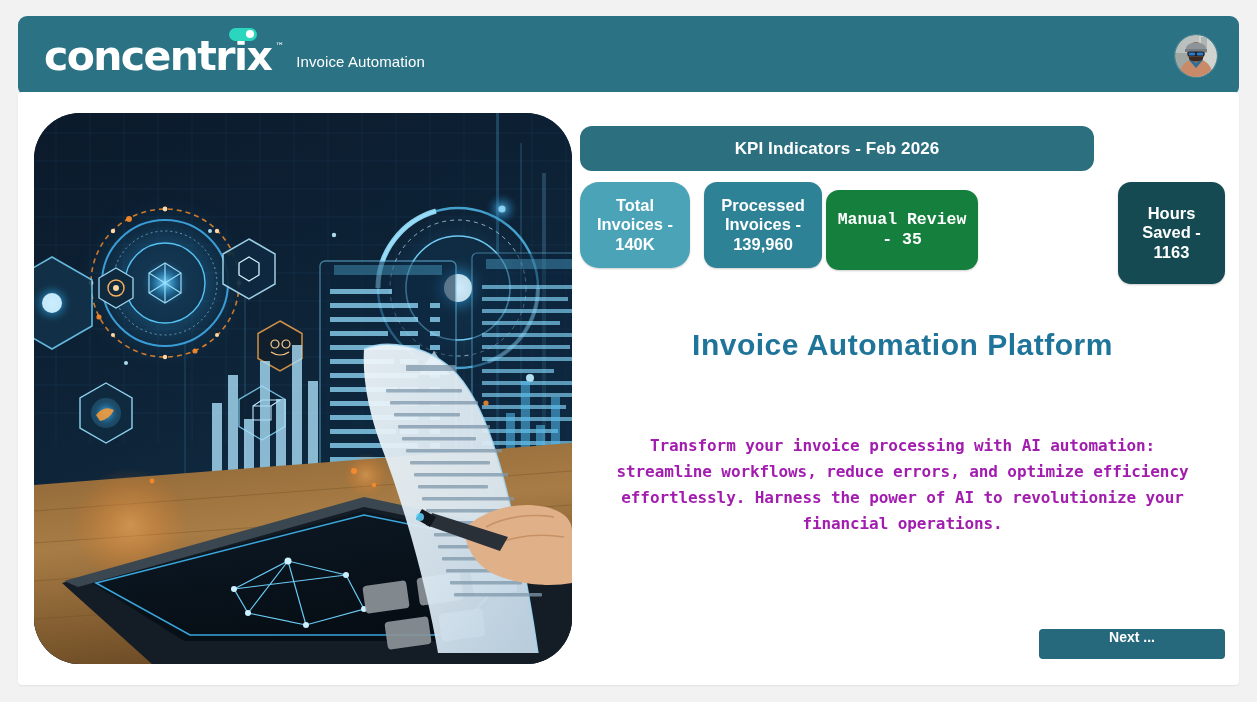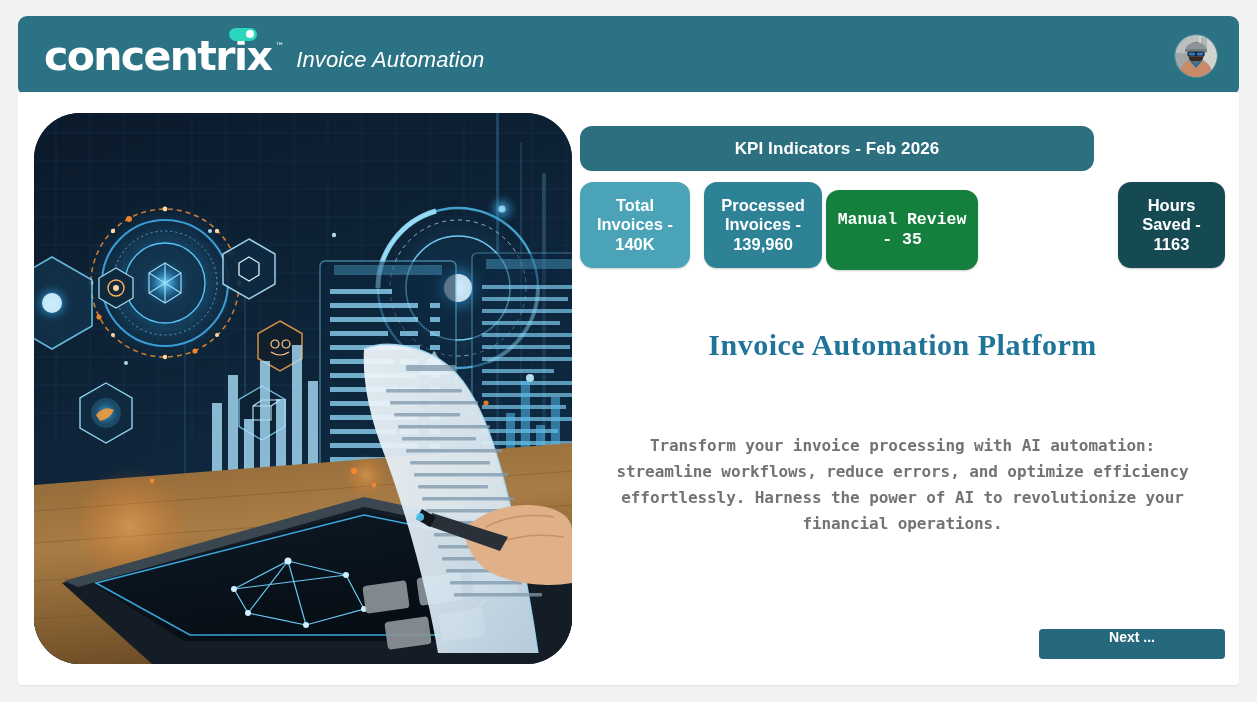--- a/index.html
+++ b/index.html
@@ -71,27 +71,26 @@
     right: 0;
     top: 6px;
     font-size: 9px;
     font-weight: normal;
     letter-spacing: 0;
     color: #ffffff;
   }
 
   .app-subtitle {
     font-family: "Liberation Sans", sans-serif;
-    font-size: 22px;
+    font-size: 15px;
     font-weight: normal;
     color: #ffffff;
     letter-spacing: 0.1px;
     position: relative;
     top: -3px;
-    font-style: italic;
   }
 
   .avatar {
     margin-left: auto;
     width: 42px;
     height: 42px;
     border-radius: 50%;
     overflow: hidden;
     flex: 0 0 auto;
     box-shadow: 0 0 0 1px rgba(255,255,255,0.15);
@@ -172,37 +171,37 @@
     box-shadow: 0 1px 2px rgba(0,0,0,0.2);
   }
 
   
   .platform-title {
     position: absolute;
     left: 0;
     top: 215px;
     width: 645px;
     text-align: center;
-    font-family: Liberation Serif, serif;
+    font-family: Liberation Sans, sans-serif;
     font-size: 30px;
     font-weight: bold;
     color: #1f7499;
     letter-spacing: 0.5px;
   }
 
   .platform-body {
     position: absolute;
     left: 18px;
     top: 320px;
     width: 609px;
     text-align: center;
     font-family: "DejaVu Sans Mono", monospace;
     font-size: 16px;
     font-weight: bold;
-    color: #737373;
+    color: #a21caf;
     line-height: 1.62;
     letter-spacing: -0.1px;
   }
 
   .next-button {
     position: absolute;
     left: 459px;
     top: 516px;
     width: 186px;
     height: 30px;
@@ -591,30 +590,30 @@
     </svg>
   </div>
 
   <div class="right-panel">
 
     <div class="kpi-title-bar">
       <span>KPI Indicators - Feb 2026</span>
     </div>
 
     <div class="kpi-row">
-      <div class="kpi-card" style="left:0px; top:0px; width:110px; height:86px; background:#4ba3b8;">
+      <div class="kpi-card" style="left:0px; top:0px; width:110px; height:86px; background:#4ba3b8;border-radius:19px;">
         <span>Total Invoices - 140K</span>
       </div>
       <div class="kpi-card" style="left:124px; top:0px; width:118px; height:86px; background:#2d8296;border-radius:13px;">
         <span>Processed Invoices - 139,960</span>
       </div>
       <div class="kpi-card" style="left:246px; top:8px; width:152px; height:80px; background:#15803d;font-family:Liberation Mono, monospace;">
         <span>Manual Review - 35</span>
       </div>
-      <div class="kpi-card" style="left:538px; top:0px; width:107px; height:86px; background:#154a52;">
+      <div class="kpi-card" style="left:538px; top:0px; width:107px; height:102px; background:#154a52;">
         <span>Hours Saved - 1163</span>
       </div>
     </div>
 
     <div class="platform-title">Invoice Automation Platform</div>
 
     <div class="platform-body">Transform your invoice processing with AI automation: streamline workflows, reduce errors, and optimize efficiency effortlessly. Harness the power of AI to revolutionize your financial operations.</div>
 
     <button class="next-button">
       <span>Next ...</span>

